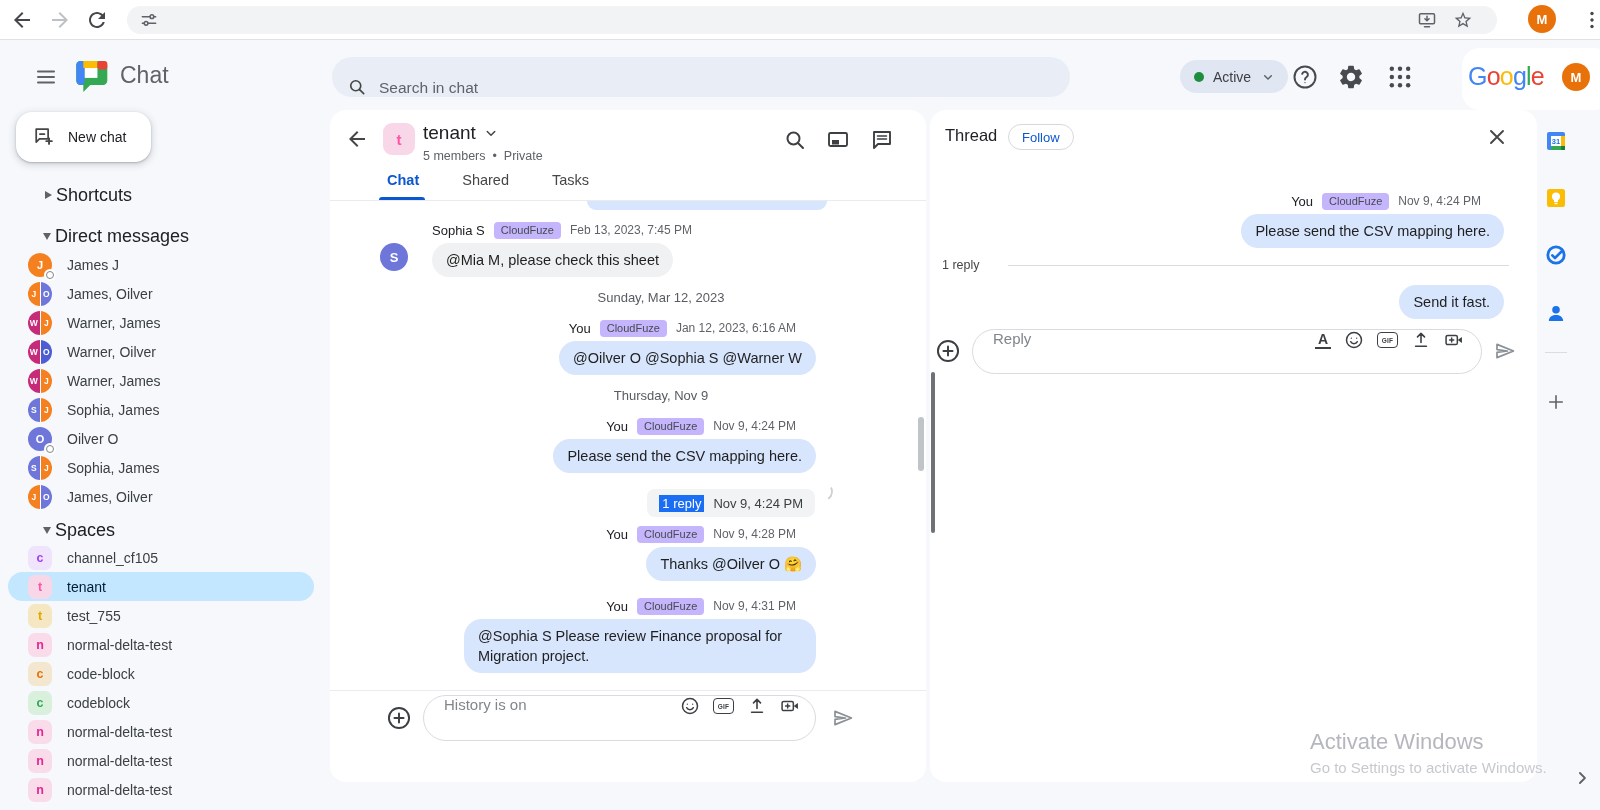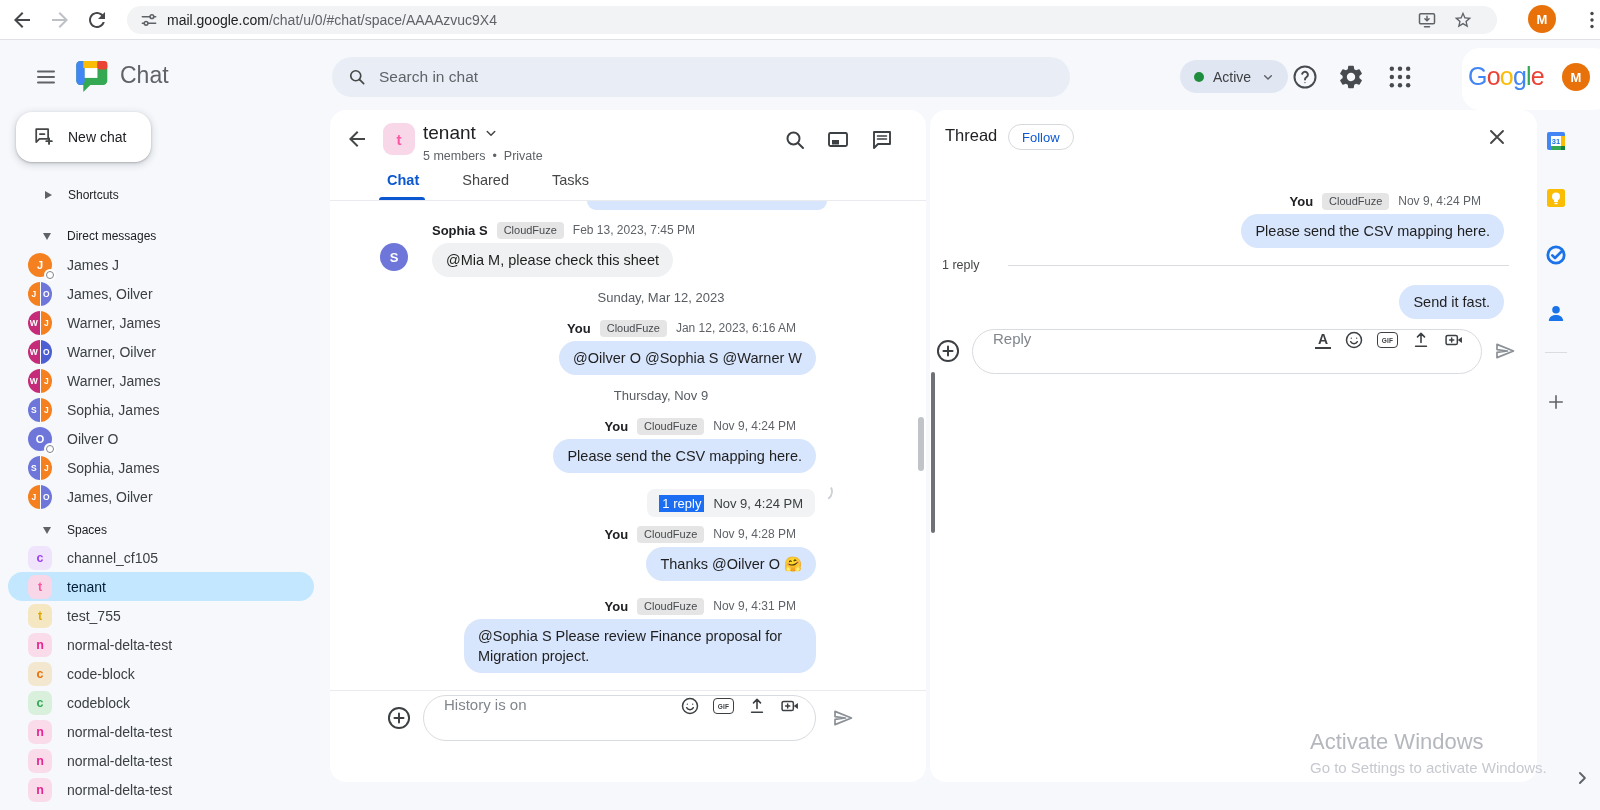--- a/index.html
+++ b/index.html
@@ -14,34 +14,34 @@
   .url-pill{position:absolute;left:127px;top:6px;width:1370px;height:28px;background:#f1f3f4;border-radius:14px;display:flex;align-items:center}
   .url-text{font-size:14px;margin-left:8px;white-space:nowrap}
   .url-domain{color:#202124}
   .url-path{color:#5f6368}
   .pill-ic{position:absolute;top:4px;width:20px;height:20px;color:#5f6368}
   .b-avatar{position:absolute;left:1528px;top:5px;width:28px;height:28px;border-radius:50%;background:#e8710a;color:#fff;display:flex;align-items:center;justify-content:center;font-size:13px;font-weight:700}
   
   .hamburger{position:absolute;left:34px;top:65px;width:24px;height:24px;color:#5f6368}
   .chat-logo{position:absolute;left:76px;top:61px}
   .app-name{position:absolute;left:120px;top:62px;font-size:23px;color:#5f6368}
-  .search-pill{position:absolute;left:332px;top:57px;width:738px;height:40px;border-radius:20px;background:#e9eef6;display:flex;align-items:center;padding-left:15px;gap:12px}
+  .search-pill{position:absolute;left:332px;top:57px;width:738px;height:40px;border-radius:20px;background:#e9eef6;display:flex;align-items:flex-end;padding-left:15px;gap:12px}
   .search-pill .ph{font-size:15.5px;color:#5f6368}
   .g-white-card{position:absolute;left:1462px;top:48px;width:150px;height:62px;background:#fff;border-radius:18px}
   .status-pill{position:absolute;left:1180px;top:60px;height:33px;border-radius:17px;background:#e1e7f2;display:flex;align-items:center;gap:9px;padding:0 12px 0 14px}
   .status-dot{width:10px;height:10px;border-radius:50%}
   .status-label{font-size:14px;color:#3c4043}
   .hicon{position:absolute;top:63px;width:28px;height:28px;color:#474b4f}
   .google-logo{position:absolute;left:1468px;top:62px;font-size:25px;font-weight:500;letter-spacing:-.8px}
   .h-avatar{position:absolute;left:1562px;top:63px;width:28px;height:28px;border-radius:50%;background:#e8710a;color:#fff;display:flex;align-items:center;justify-content:center;font-size:13px;font-weight:700}
   
   .new-chat{position:absolute;left:16px;top:112px;width:135px;height:50px;background:#fff;border-radius:16px;box-shadow:0 1px 2px rgba(60,64,67,.3),0 2px 6px 2px rgba(60,64,67,.15);display:flex;align-items:center;gap:13px;padding-left:17px}
   .new-chat span{font-size:14px;font-weight:500;color:#202124}
   .sec-row{position:absolute;left:0;width:330px;height:28px;display:flex;align-items:center;padding-left:45px}
-  .sec-label{margin-left:16px;font-size:12px;font-weight:500;color:#202124}
+  .sec-label{margin-left:4px;font-size:18px;font-weight:500;color:#202124}
   .caret-r{width:0;height:0;border-left:7px solid #5f6368;border-top:4.5px solid transparent;border-bottom:4.5px solid transparent}
   .caret-d{width:0;height:0;border-top:7px solid #5f6368;border-left:4.5px solid transparent;border-right:4.5px solid transparent;margin-left:-2px}
   .side-list{position:absolute;left:0;width:330px}
   .side-row{height:29px;display:flex;align-items:center;padding-left:20px;margin:0 16px 0 8px;border-radius:16px}
   .side-row.selected{background:#c2e7ff}
   .side-row.selected .side-label{color:#001d35}
   .side-label{margin-left:15px;font-size:14px;color:#3c4043;white-space:nowrap}
   .circle-av{position:relative;width:24px;height:24px;border-radius:50%;color:#fff;display:flex;align-items:center;justify-content:center;font-size:11px;font-weight:700;flex:none}
   .pdot{position:absolute;right:-2px;bottom:-2px;width:8px;height:8px;border-radius:50%;background:#fff;border:1.5px solid #80868b;box-shadow:0 0 0 2px #fff}
   .split{width:24px;height:24px;border-radius:50%;overflow:hidden;display:flex;gap:1px;background:#fff;flex:none}
@@ -55,22 +55,22 @@
   .room-sub{position:absolute;left:93px;top:39px;font-size:12.5px;color:#5f6368}
   .ch-ic{position:absolute;top:18px;width:24px;height:24px;color:#3c4043}
   .tabs{position:absolute;left:0;top:62px;height:26px;display:flex;gap:43px;padding-left:57px}
   .tab{font-size:14.5px;color:#444746;font-weight:500}
   .tab.active{color:#0b57d0;font-weight:600}
   .tab-underline{position:absolute;left:49px;top:87px;width:46px;height:3px;background:#0b57d0;border-radius:3px 3px 0 0}
   .tab-divider{position:absolute;left:0;top:90px;width:596px;height:1px;background:#e9ebee}
   #chat-messages{position:absolute;left:0;top:91px;width:596px;height:489px;display:flex;flex-direction:column;overflow:hidden}
   .cut-bubble{position:absolute;top:0;left:257px;width:240px;height:9px;background:#d7e5fd;border-radius:0 0 16px 16px}
   .meta{display:flex;align-items:center;gap:9px;height:18px}
-  .sender{font-weight:700;font-size:13px;color:#202124}
-  .badge{font-size:11px;background:#e5e5e5;color:#474b4f;padding:2.5px 7px;border-radius:4px;font-weight:500}
+  .sender{font-weight:400;font-size:13px;color:#202124}
+  .badge{font-size:11px;background:#c4b5fd;color:#474b4f;padding:2.5px 7px;border-radius:4px;font-weight:500}
   .mtime{font-size:12px;color:#5f6368;white-space:nowrap}
   .bubble{font-size:14.5px;line-height:20px;color:#1f1f1f;border-radius:18px;padding:7px 14px;width:max-content;margin-top:4px}
   .bubble.blue{background:#d7e5fd}
   .bubble.gray{background:#f0f1f2}
   .bubble.wide{width:352px}
   .msg-left{display:flex;margin-left:50px;margin-top:20px}
   .msg-left .av{width:28px;height:28px;border-radius:50%;color:#fff;display:flex;align-items:center;justify-content:center;font-size:13px;font-weight:600;margin-top:22px;flex:none}
   .msg-left .msg-content{margin-left:24px}
   .msg-date{align-self:center;transform:translateX(33px);margin-top:13px;font-size:13px;color:#575c62}
   .msg-right{display:flex;flex-direction:column;align-items:flex-end;margin-right:110px;margin-top:14px}
@@ -135,21 +135,20 @@
         </svg>
     </div>
     <div class="url-pill">
       <span style="width:20px;height:20px;margin-left:12px;color:#5f6368">
         <svg viewBox="0 0 24 24" fill="none" stroke="currentColor" stroke-width="1.8" stroke-linecap="round">
             <path d="M4 8h9M18 8h2M4 16h2M11 16h9"></path>
             <circle cx="15.5" cy="8" r="2.2"></circle>
             <circle cx="8.5" cy="16" r="2.2"></circle>
           </svg>
       </span>
-      <span class="url-text"><span class="url-domain">mail.google.com</span><span class="url-path">/chat/u/0/#chat/space/AAAAzvuc9X4</span></span>
       <span class="pill-ic" style="right:60px">
         <svg viewBox="0 0 24 24" fill="none" stroke="currentColor" stroke-width="1.8">
             <rect x="3" y="4.5" width="18" height="12" rx="1.5"></rect>
             <path d="M12 7.5v5M9.5 10.5l2.5 2.5 2.5-2.5" stroke-linecap="round" stroke-linejoin="round"></path>
             <path d="M9 20h6" stroke-linecap="round"></path>
           </svg>
       </span>
       <span class="pill-ic" style="right:24px">
         <svg viewBox="0 0 24 24" fill="currentColor">
             <path d="M22 9.24l-7.19-.62L12 2 9.19 8.63 2 9.24l5.46 4.73L5.82 21 12 17.27 18.18 21l-1.63-7.03L22 9.24zM12 15.4l-3.76 2.27 1-4.28-3.32-2.88 4.38-.38L12 6.1l1.71 4.04 4.38.38-3.32 2.88 1 4.28L12 15.4z"></path>

